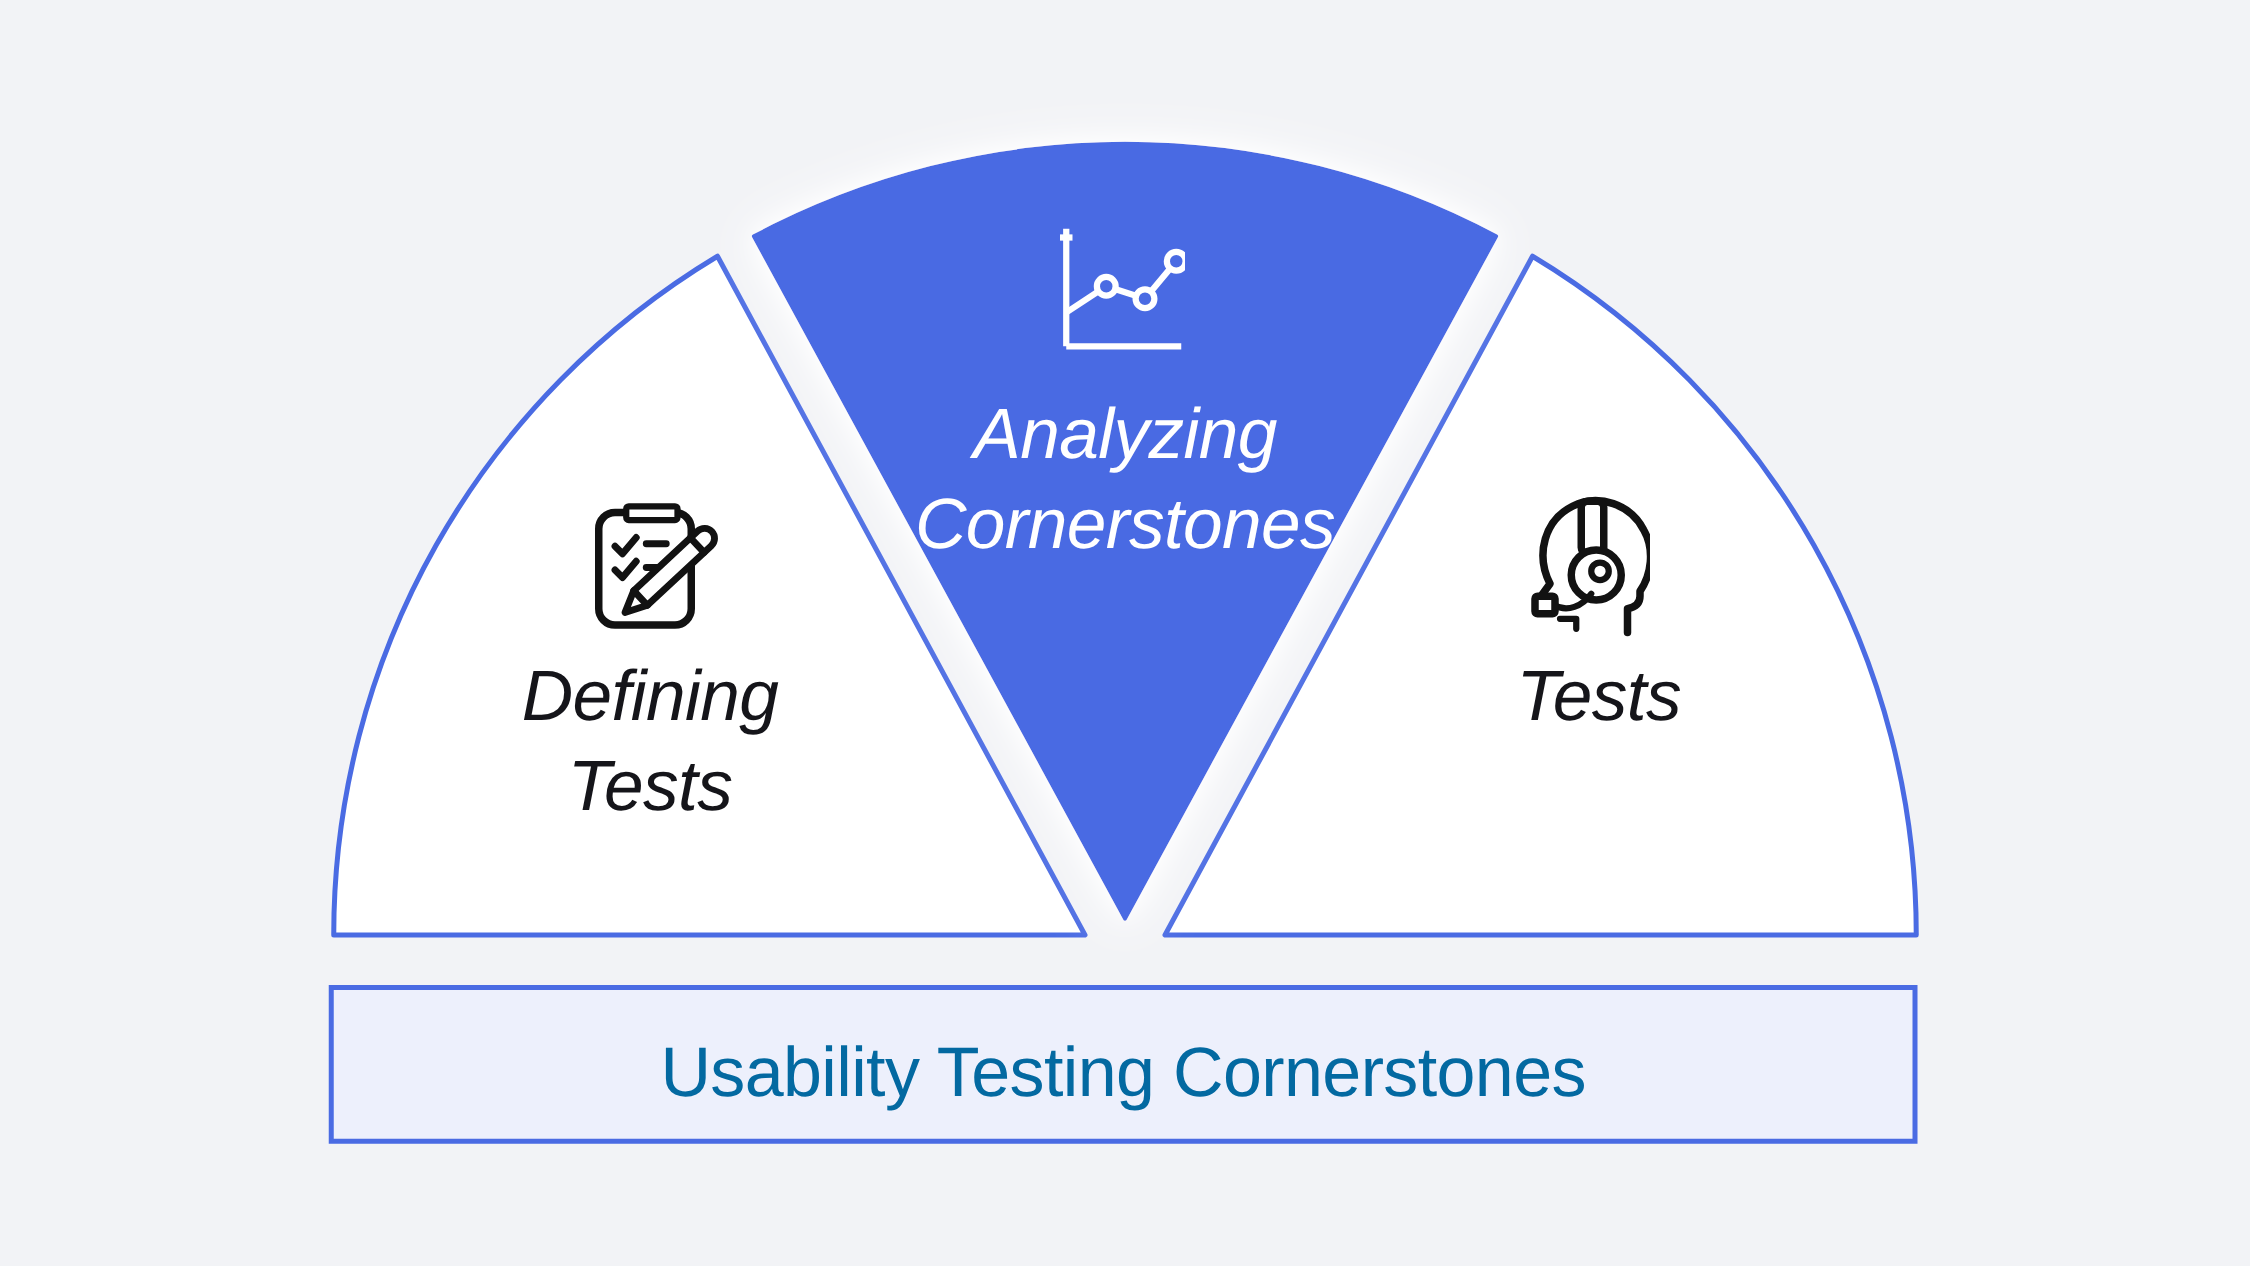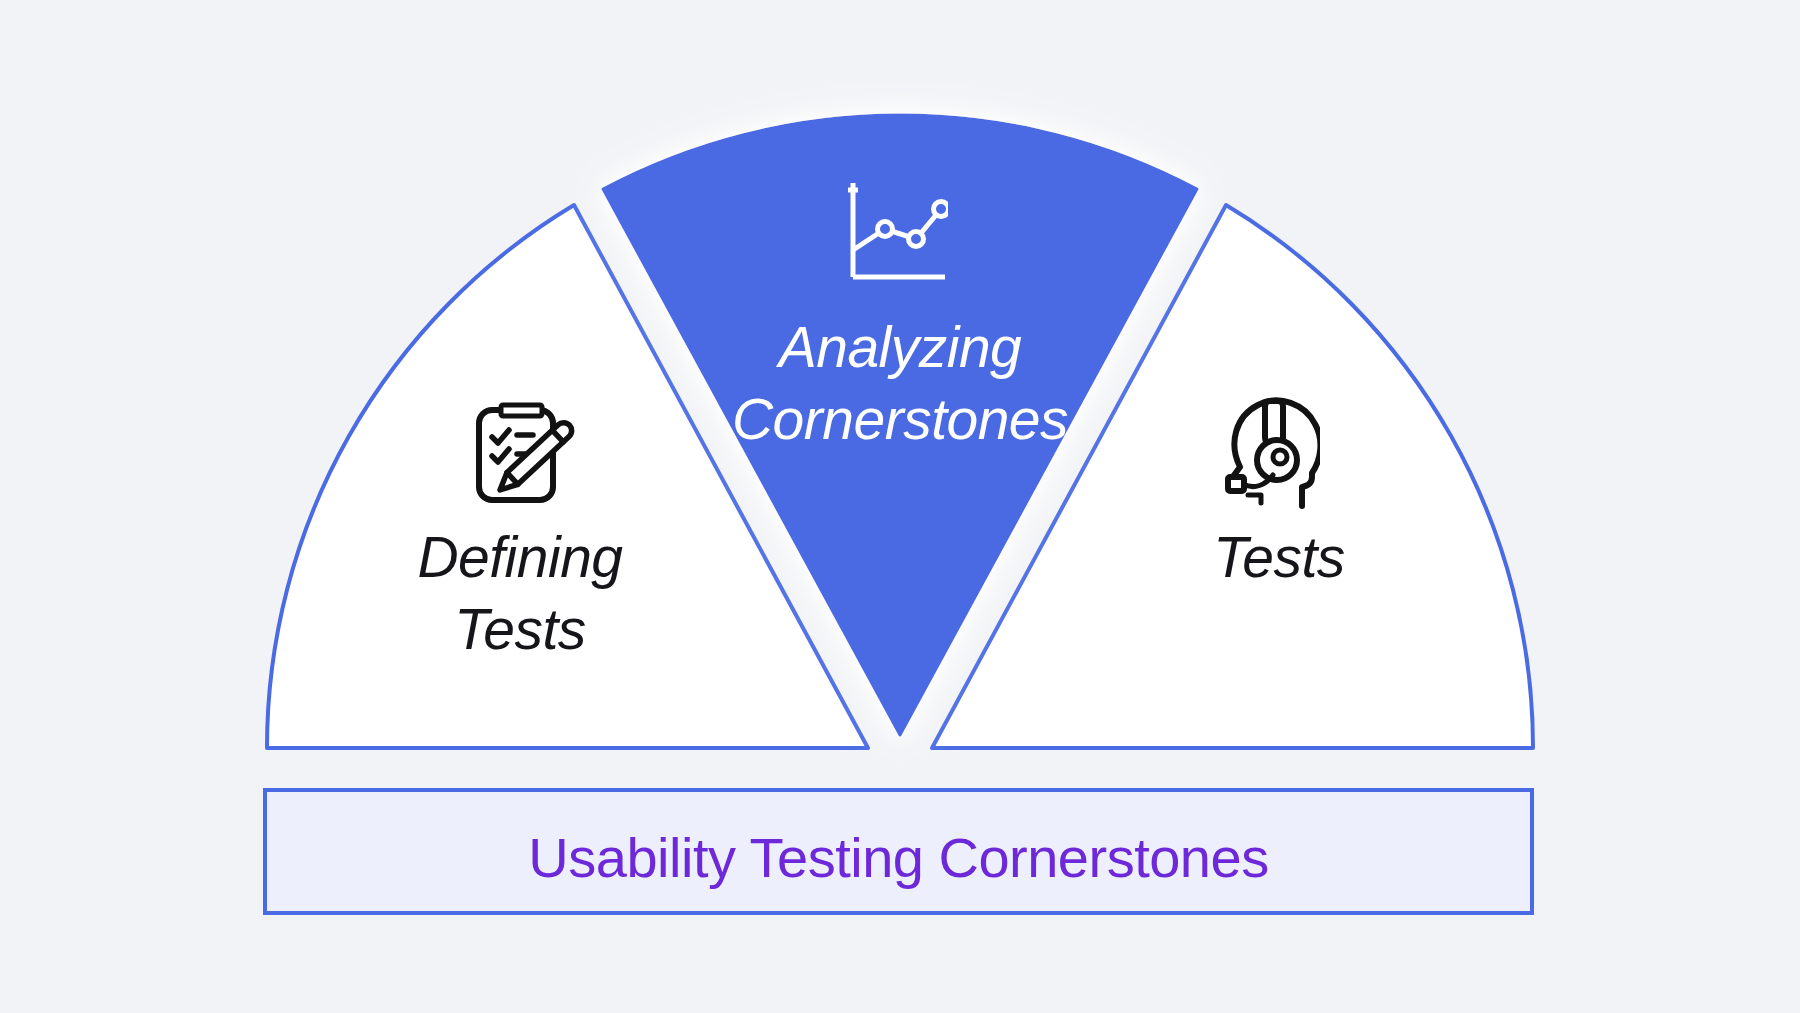--- a/index.html
+++ b/index.html
@@ -62,21 +62,21 @@
     box-sizing: border-box;
     background: #EDF0FC;
     border: 4px solid #4A6BE3;
     display: flex;
     align-items: center;
     justify-content: center;
   }
   .base-bar span {
     font-size: 56px;
     letter-spacing: -0.5px;
-    color: #6d28d9;
+    color: #0369a1;
     white-space: nowrap;
     margin-top: 12px;
   }
 </style>
 </head>
 <body>
 
 <div class="stage">
 
   <svg class="fan-svg" viewBox="0 0 1800 1013" aria-hidden="true">

